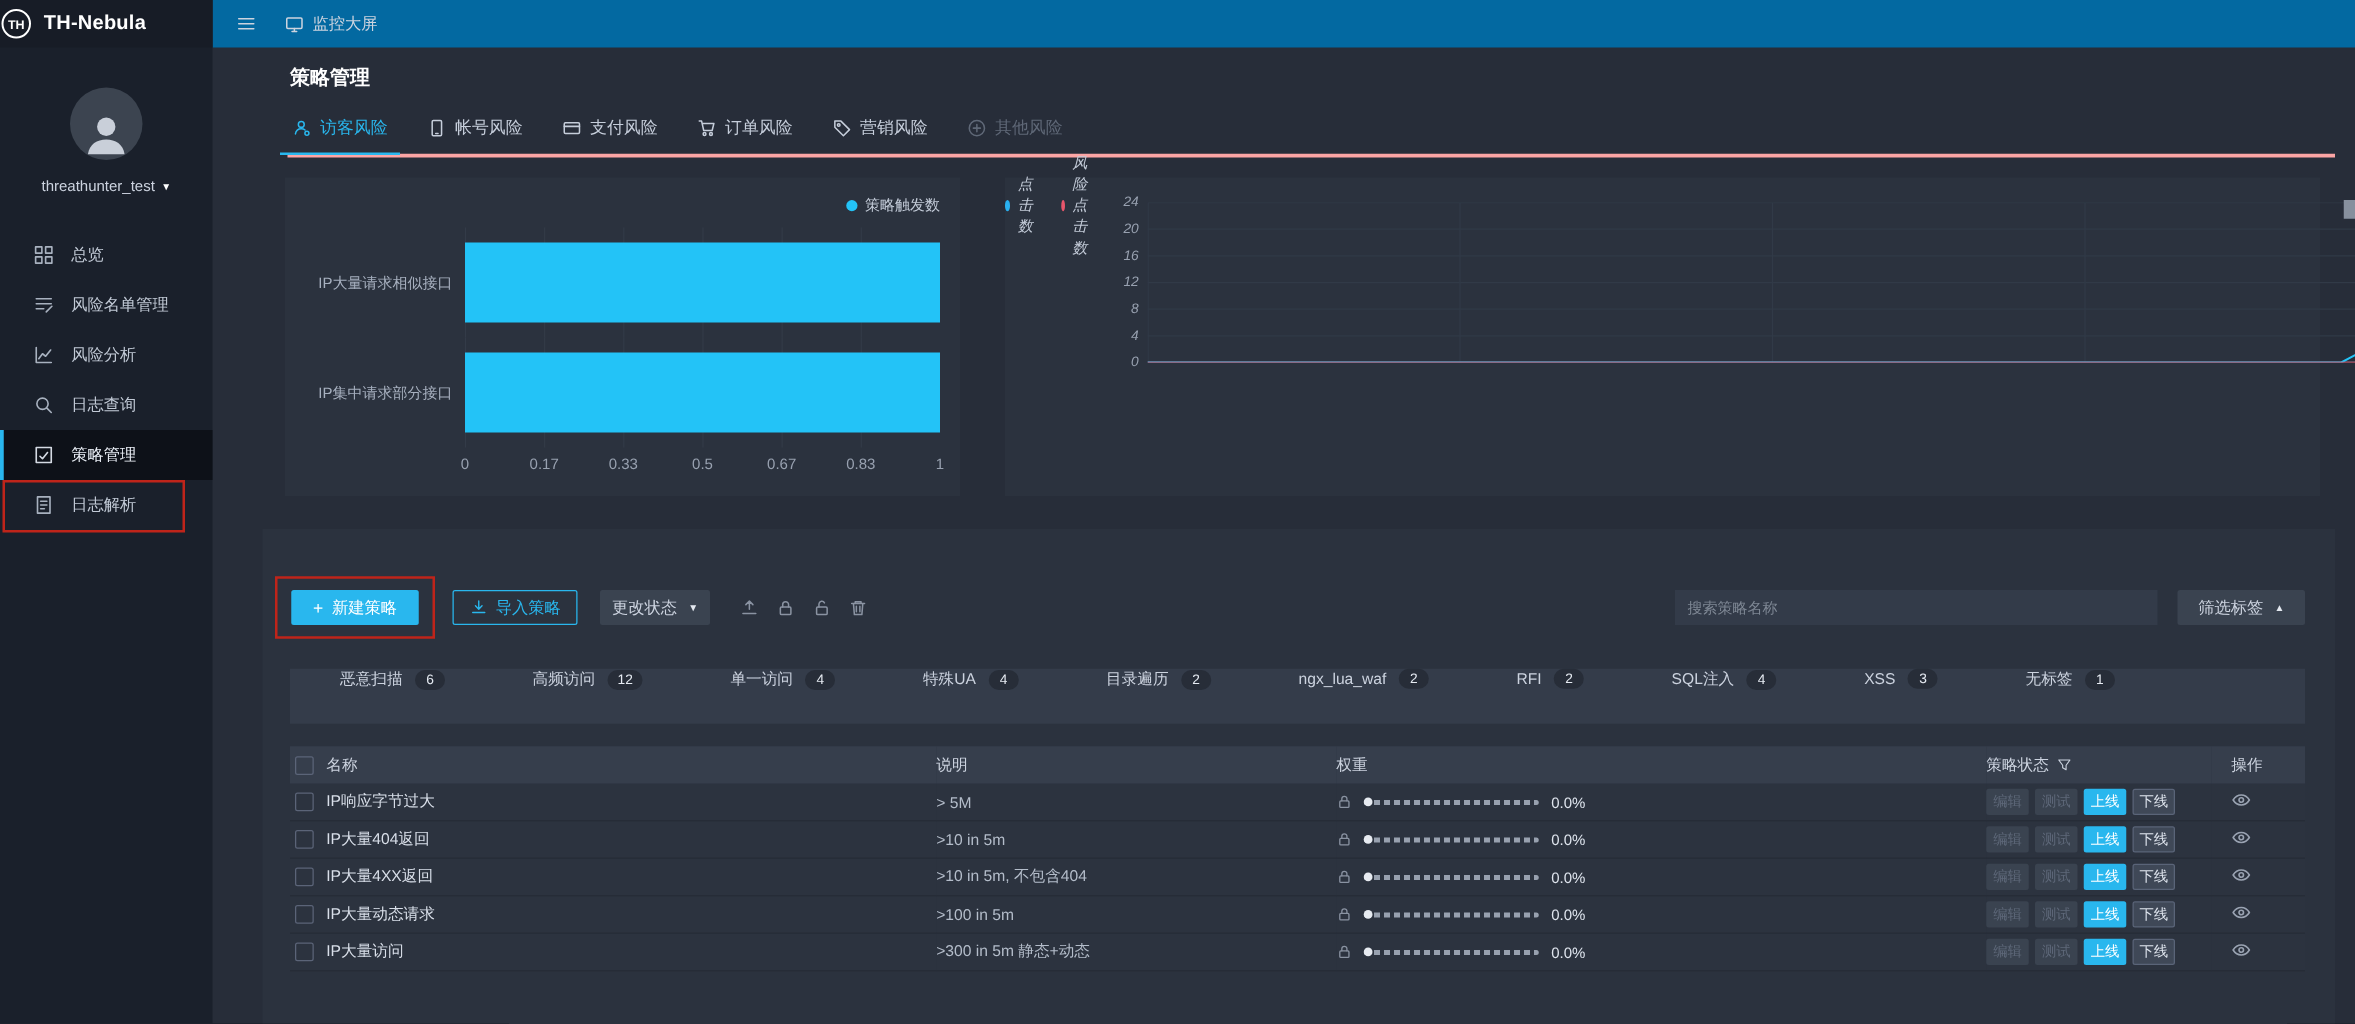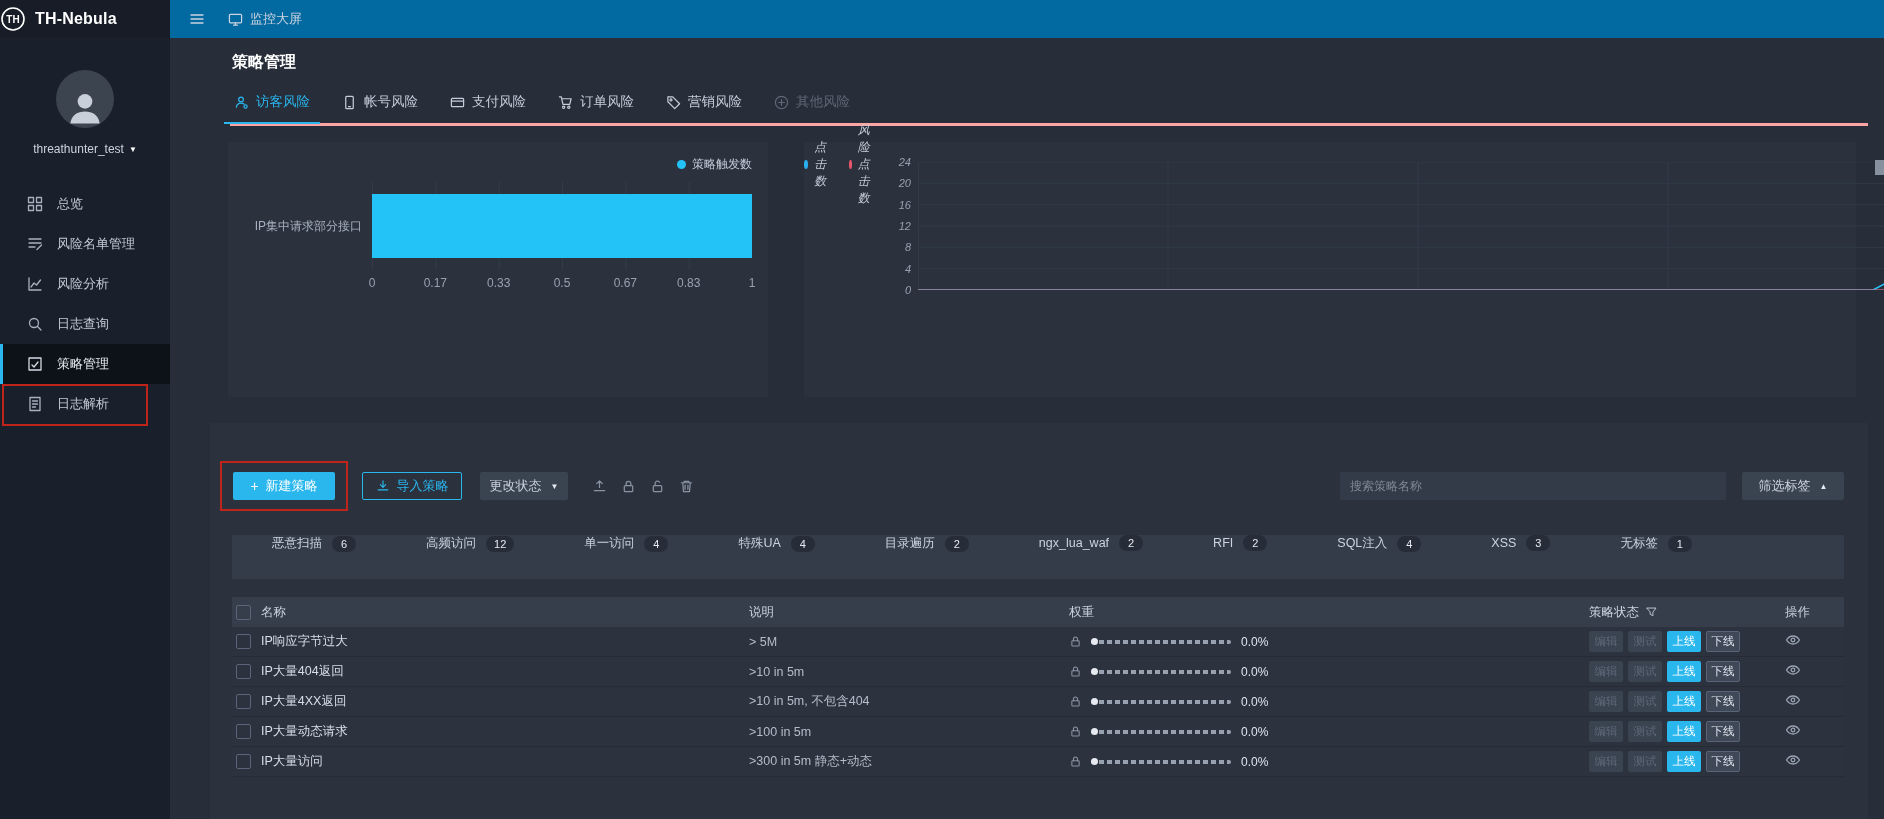--- a/index.html
+++ b/index.html
@@ -285,20 +285,26 @@
       <div class="charts-row">
         <section class="panel bar-panel">
           <div class="legend" id="bar-legend">
               <span class="litem">
                 <span class="dot" style="background:#23c3f7"></span>
                 <span>策略触发数</span>
               </span>
             </div>
           <div class="bar-chart" id="bar-chart">
               <div class="bar-row">
+                <div class="bar-label">IP大量请求相似接口</div>
+                <div class="bar-track">
+                  <div class="bar-fill" style="width:100%;background:#23c3f7"></div>
+                </div>
+              </div>
+              <div class="bar-row">
                 <div class="bar-label">IP集中请求部分接口</div>
                 <div class="bar-track">
                   <div class="bar-fill" style="width:100%;background:#23c3f7"></div>
                 </div>
               </div>
             </div>
           <div class="bar-xaxis" id="bar-xaxis">
               <span style="left:0%">0</span>
               <span style="left:16.666666666666664%">0.17</span>
               <span style="left:33.33333333333333%">0.33</span>

